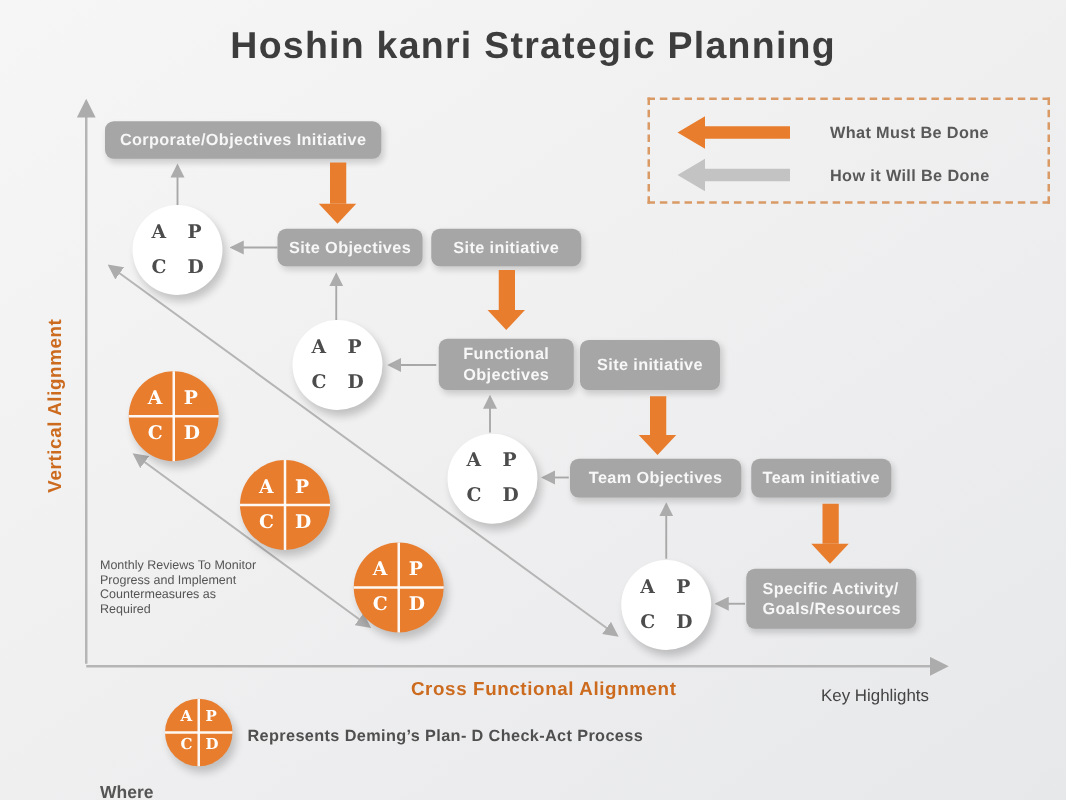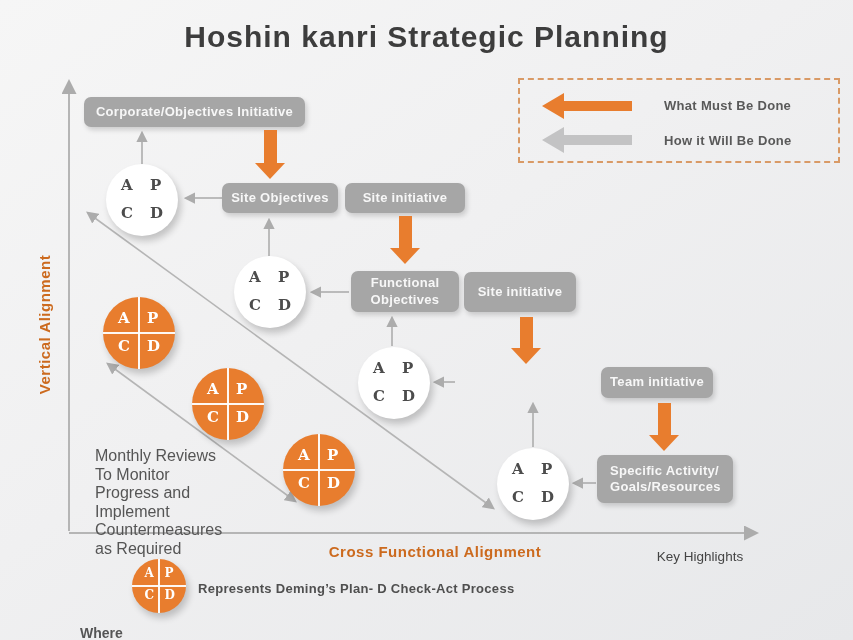--- a/index.html
+++ b/index.html
@@ -52,21 +52,21 @@
   .circle.small .pl.c { left:23%; top:54%; } .circle.small .pl.d { left:60%; top:54%; }
   
   .v-axis-label {
     position:absolute; left:-51px; top:316px; width:190px; text-align:center;
     transform:rotate(-90deg); font-size:15px; font-weight:bold; color:#cc6a1e; letter-spacing:.5px;
   }
   .h-axis-label {
     position:absolute; left:310px; top:543px; width:250px; text-align:center;
     font-size:15px; font-weight:bold; color:#cc6a1e; letter-spacing:.5px;
   }
-  .monthly-note { position:absolute; left:80px; top:447px; width:132px; font-size:16px; color:#555; line-height:1.16;margin-left:15px; }
+  .monthly-note { position:absolute; left:80px; top:447px; width:132px; font-size:10px; color:#555; line-height:1.16; }
   
   .where-label { position:absolute; left:80px; top:581px; font-size:14px; font-weight:bold; color:#555;margin-top:44px; }
   .represents  { position:absolute; left:198px; top:581px; font-size:13px; font-weight:bold; color:#4f4f4f; letter-spacing:.3px; }
   .kh-title { position:absolute; left:565px; top:549px; width:270px; text-align:center; font-size:13.5px; font-weight:normal; color:#444; }
   .kh-body  { position:absolute; left:565px; top:569px; width:278px; font-size:12.5px; color:#757575; line-height:1.22; }
 </style>
 </head>
 <body>
 
 <div class="canvas">
@@ -104,20 +104,21 @@
         <div class="la-shaft"></div>
     </div>
     <div class="legend-label" style="left:144px;top:53px">How it Will Be Done</div>
   </div>
 
   <div class="gbox" style="left:84px;top:97px;width:221px;height:30px">Corporate/Objectives Initiative</div>
   <div class="gbox" style="left:222px;top:183px;width:116px;height:30px">Site Objectives</div>
   <div class="gbox" style="left:345px;top:183px;width:120px;height:30px">Site initiative</div>
   <div class="gbox" style="left:351px;top:271px;width:108px;height:41px">Functional Objectives</div>
   <div class="gbox" style="left:464px;top:272px;width:112px;height:40px">Site initiative</div>
+  <div class="gbox" style="left:456px;top:367px;width:137px;height:31px">Team Objectives</div>
   <div class="gbox" style="left:601px;top:367px;width:112px;height:31px">Team initiative</div>
   <div class="gbox left-text" style="left:597px;top:455px;width:136px;height:48px">
     <div>
       <div>Specific Activity/</div>
       <div>Goals/Resources</div>
     </div>
   </div>
 
   <div class="down-arrow" style="left:255px;top:130px;height:49px">
       <div class="da-shaft"></div>

